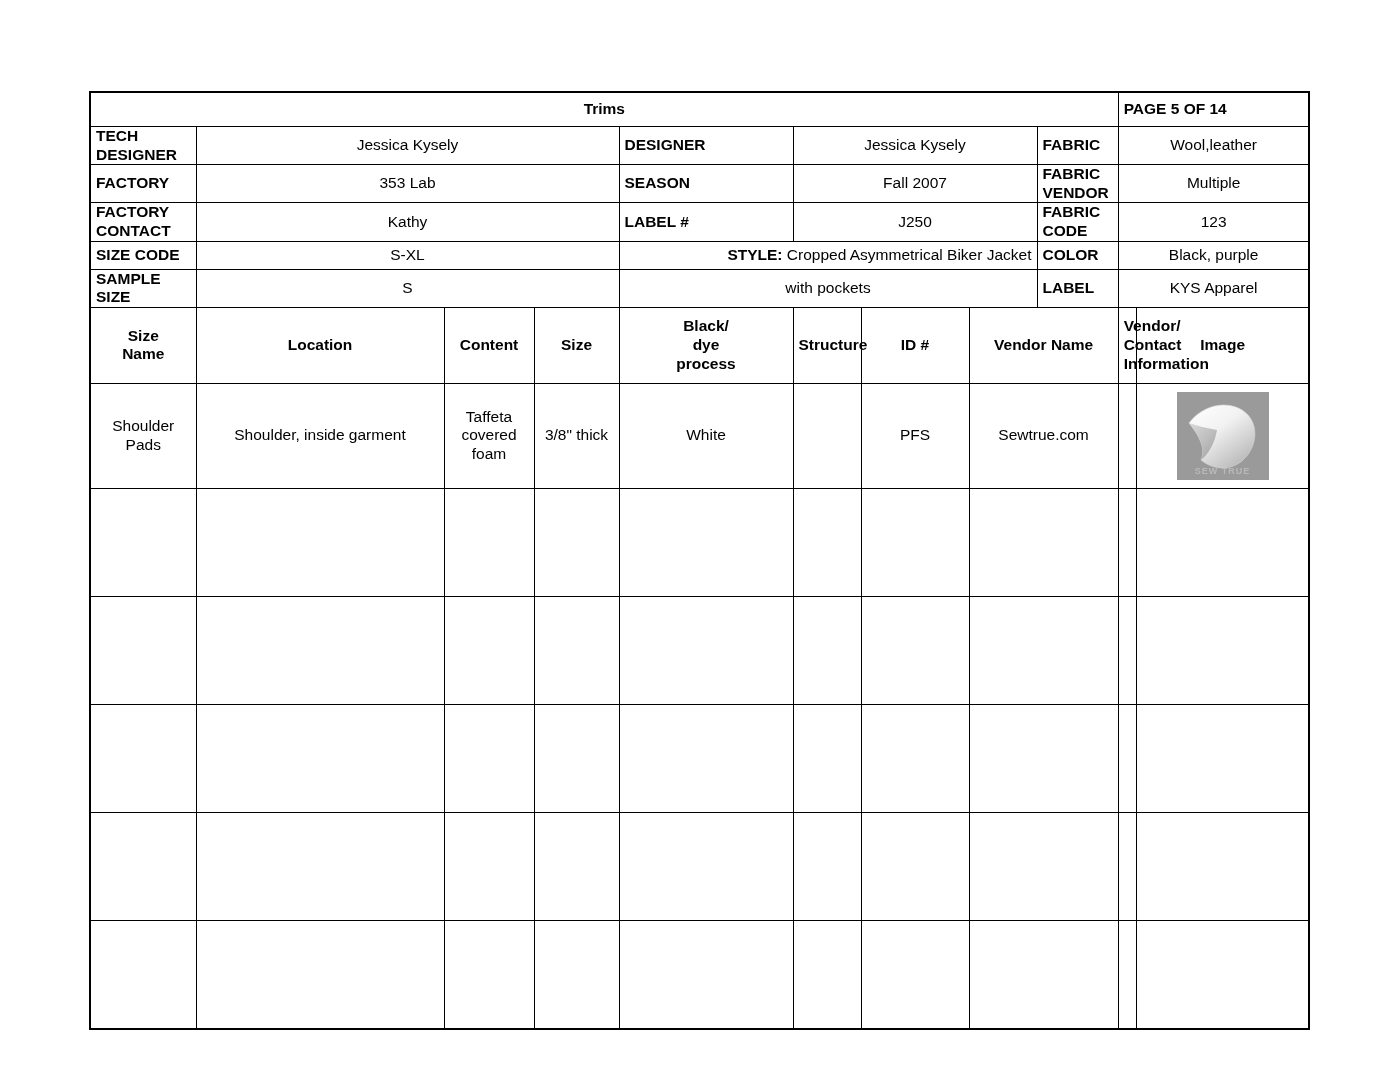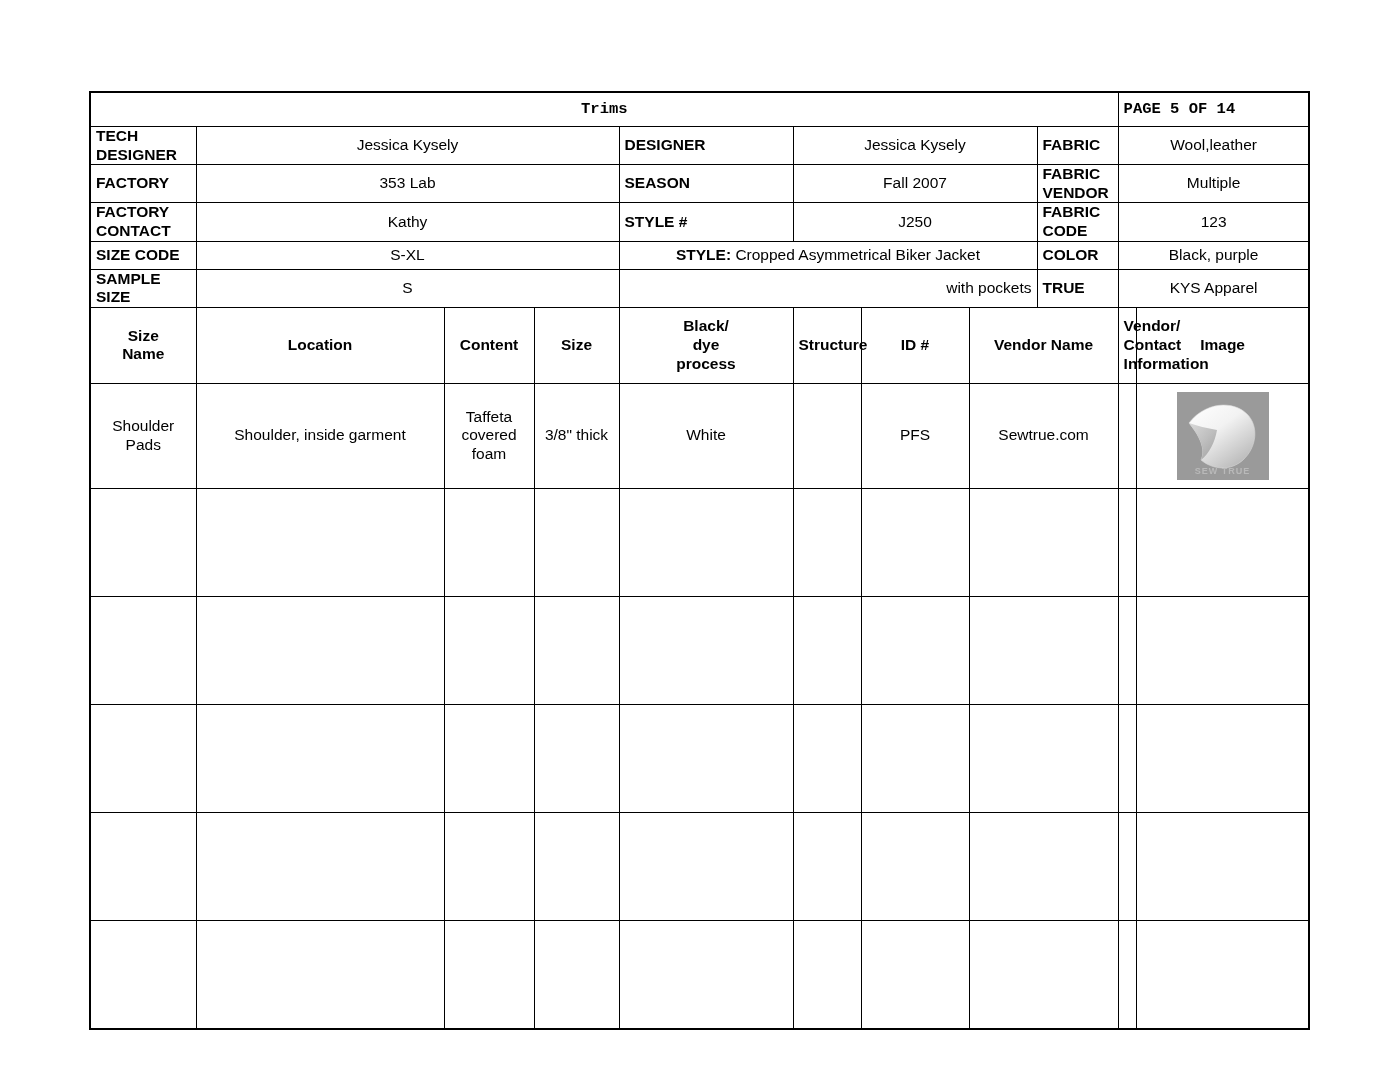--- a/index.html
+++ b/index.html
@@ -34,21 +34,21 @@
   table.spec td {
     border: 1.6px solid #000;
     padding: 0 5px;
     vertical-align: middle;
     font-size: 15.5px;
     line-height: 1.2;
     background: #fff;
   }
 
   
-  .title-row td { height: 33px; border-bottom-width: 2.2px; font-family: Liberation Mono, monospace; }
+  .title-row td { height: 33px; border-bottom-width: 2.2px; }
   .doc-title {
     text-align: center;
     font-weight: bold;
     font-size: 16px;
   }
   .page-num {
     text-align: left;
     font-weight: bold;
     font-size: 15.5px;
   }
@@ -59,28 +59,28 @@
     font-weight: bold;
     text-align: left;
     font-size: 15.5px;
   }
   .val {
     text-align: center;
     font-weight: normal;
     font-size: 15.5px;
   }
   .style-cell {
-    text-align: center;
+    text-align: right;
     vertical-align: top;
     padding-top: 3px;
     font-size: 15.5px;
   }
   .style-cell b { font-weight: bold; }
   .style-cont {
-    text-align: right;
+    text-align: center;
     vertical-align: top;
     padding-top: 2px;
     border-top: none;
   }
   .style-top { border-bottom: none; }
 
   
   .logo-cell {
     padding: 0;
     text-align: center;
@@ -215,41 +215,41 @@
       <td class="val" colspan="3">353 Lab</td>
       <td class="lbl">SEASON</td>
       <td class="val" colspan="3">Fall 2007</td>
       <td class="lbl">FABRIC VENDOR</td>
       <td class="val" colspan="2">Multiple</td>
     </tr>
 
     <tr class="info-row">
       <td class="lbl">FACTORY CONTACT</td>
       <td class="val" colspan="3">Kathy</td>
-      <td class="lbl">STYLE #</td>
+      <td class="lbl">LABEL #</td>
       <td class="val" colspan="3">J250</td>
       <td class="lbl">FABRIC CODE</td>
       <td class="val" colspan="2">123</td>
     </tr>
 
     <tr class="info-row">
       <td class="lbl">SIZE CODE</td>
       <td class="val" colspan="3">S-XL</td>
       <td class="style-cell style-top" colspan="4">
         <b>STYLE:</b><span> Cropped Asymmetrical Biker Jacket</span>
       </td>
       <td class="lbl">COLOR</td>
       <td class="val" colspan="2">Black, purple</td>
     </tr>
 
     <tr class="info-row">
       <td class="lbl">SAMPLE SIZE</td>
       <td class="val" colspan="3">S</td>
       <td class="style-cell style-cont" colspan="4">with pockets</td>
-      <td class="lbl">TRUE</td>
+      <td class="lbl">LABEL</td>
       <td class="val" colspan="2">KYS Apparel</td>
     </tr>
 
     <tr class="colhead-row">
       <td>
         <span>Size</span><br>
         <span>Name</span>
       </td>
       <td>Location</td>
       <td>Content</td>

